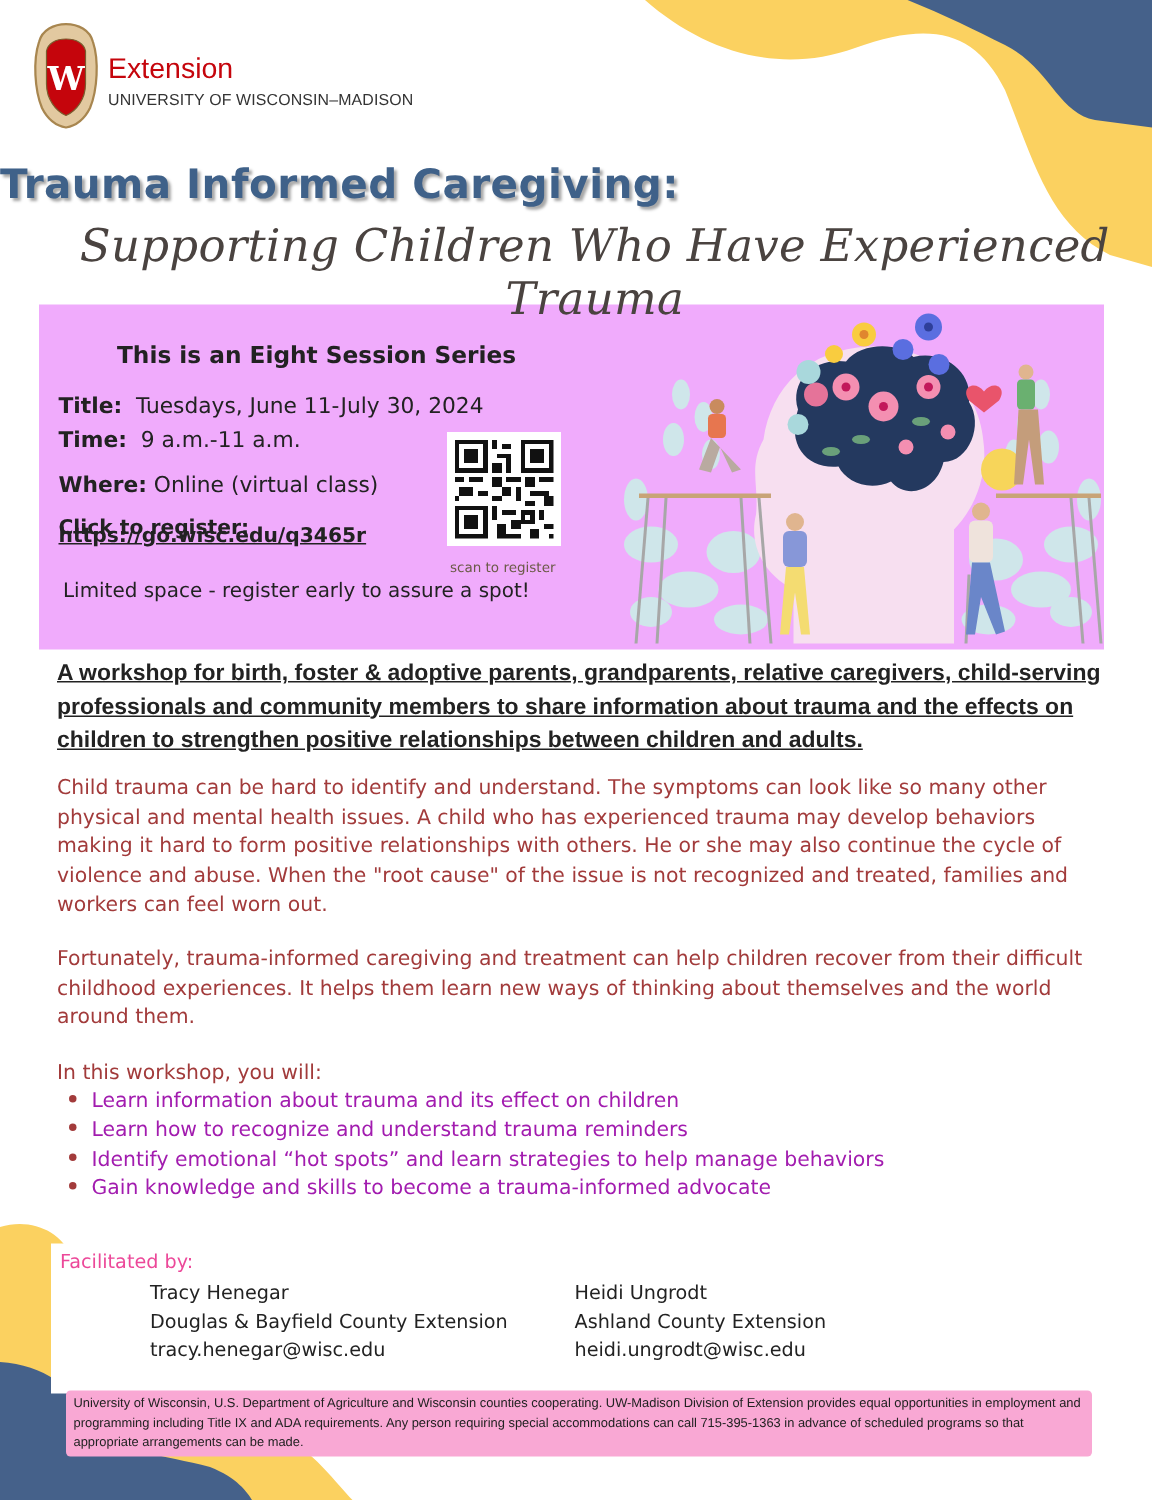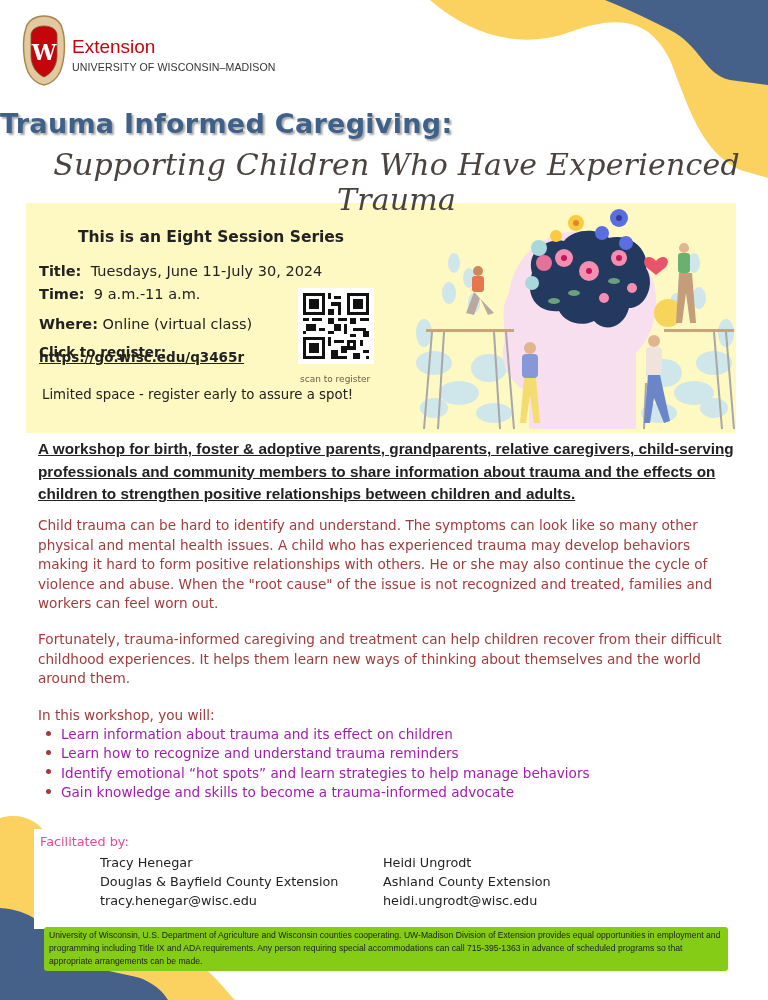--- a/index.html
+++ b/index.html
@@ -9,21 +9,21 @@
   .deco { position: absolute; left: 0; top: 0; width: 768px; height: 1000px; pointer-events: none; z-index: 0; }
 
   .logo { position: absolute; left: 22px; top: 14px; width: 270px; height: 74px; z-index: 2; }
   .crest { position: absolute; left: 0; top: 0; width: 44px; height: 72px; }
   .logo-ext { position: absolute; left: 50px; top: 22px; font-size: 19px; color: #c5050c; font-family: "Liberation Sans", sans-serif; }
   .logo-uw { position: absolute; left: 50px; top: 47px; font-size: 10.6px; color: #333; letter-spacing: 0.1px; white-space: nowrap; font-family: "Liberation Sans", sans-serif; }
 
   .title { position: absolute; left: 0; width: 768px; top: 108px; text-align: left; font-size: 27px; font-weight: bold; color: #3f6189; text-shadow: 2px 2px 2px rgba(0,0,0,0.35); z-index: 2; letter-spacing: 0.3px; font-family: "DejaVu Sans", sans-serif; }
   .subtitle { position: absolute; left: 0; width: 768px; top: 147px; text-align: center; font-size: 30px; font-style: italic; color: #4a4340; z-index: 2; font-family: "DejaVu Serif", serif; letter-spacing: 0.2px; padding-left: 25px; }
 
-  .infobox { position: absolute; left: 26px; top: 203px; width: 710px; height: 230px; background: #fef9c3; z-index: 1; }
+  .infobox { position: absolute; left: 26px; top: 203px; width: 710px; height: 230px; background: #f0abfc; z-index: 1; }
   .series { position: absolute; left: 52px; top: 25px; font-size: 15.5px; font-weight: bold; color: #222; font-family: "DejaVu Sans", sans-serif; }
   .info-line { position: absolute; left: 13px; font-size: 14.5px; color: #222; font-family: "DejaVu Sans", sans-serif; white-space: nowrap; }
   .info-line b { font-weight: bold; }
   .reg-link { position: absolute; left: 13px; top: 146px; font-size: 13.5px; font-weight: bold; color: #222; text-decoration: underline; font-family: "DejaVu Sans", sans-serif; }
   .qr { position: absolute; left: 272px; top: 85px; width: 76px; height: 76px; background: #fff; padding: 5px; }
   .qr svg { width: 66px; height: 66px; display: block; }
   .qr-cap { position: absolute; left: 274px; top: 171px; font-size: 9px; color: #6b5a47; font-family: "DejaVu Sans", sans-serif; }
   .limited { position: absolute; left: 16px; top: 184px; font-size: 13.3px; color: #222; font-family: "DejaVu Sans", sans-serif; white-space: nowrap; }
   .illus { position: absolute; left: 388px; top: 0; width: 322px; height: 230px; }
 
@@ -35,21 +35,21 @@
   .bullets { position: absolute; left: 46px; top: 725px; list-style: none; z-index: 2; }
   .bullets li { font-size: 13.6px; line-height: 19.4px; color: #a21caf; font-family: "DejaVu Sans", sans-serif; white-space: nowrap; }
   .bullets li .dot { display: inline-block; width: 5px; height: 5px; border-radius: 50%; background: #a23b3b; margin-right: 10px; vertical-align: middle; position: relative; top: -2px; }
 
   .fac-panel { position: absolute; left: 34px; top: 829px; width: 734px; height: 100px; background: #fff; z-index: 1; }
   .fac-label { position: absolute; left: 40px; top: 834px; font-size: 12.8px; color: #ec4899; z-index: 2; font-family: "DejaVu Sans", sans-serif; }
   .fac-col { position: absolute; top: 853px; z-index: 2; font-size: 12.8px; line-height: 19px; color: #222; font-family: "DejaVu Sans", sans-serif; white-space: nowrap; }
   .fac-col.c1 { left: 100px; }
   .fac-col.c2 { left: 383px; }
 
-  .disclaimer { position: absolute; left: 44px; top: 927px; width: 684px; background: #84cc16; padding: 2px 5px 3px 5px; border-radius: 3px; font-size: 8.6px; line-height: 13px; color: #222; z-index: 2; font-family: "Liberation Sans", sans-serif; }
+  .disclaimer { position: absolute; left: 44px; top: 927px; width: 684px; background: #f9a8d4; padding: 2px 5px 3px 5px; border-radius: 3px; font-size: 8.6px; line-height: 13px; color: #222; z-index: 2; font-family: "Liberation Sans", sans-serif; }
 </style>
 </head>
 <body>
 
 <svg class="deco" viewBox="0 0 768 1000" xmlns="http://www.w3.org/2000/svg">
 
   <path d="M430,0 C470,35 520,50 570,32 C620,14 650,20 670,60 C690,110 700,150 740,170 L768,178 L768,0 Z" fill="#fbd160"></path>
 
   <path d="M605,0 C630,10 650,20 670,30 C700,45 705,75 730,80 L768,85 L768,0 Z" fill="#45618a"></path>
 

